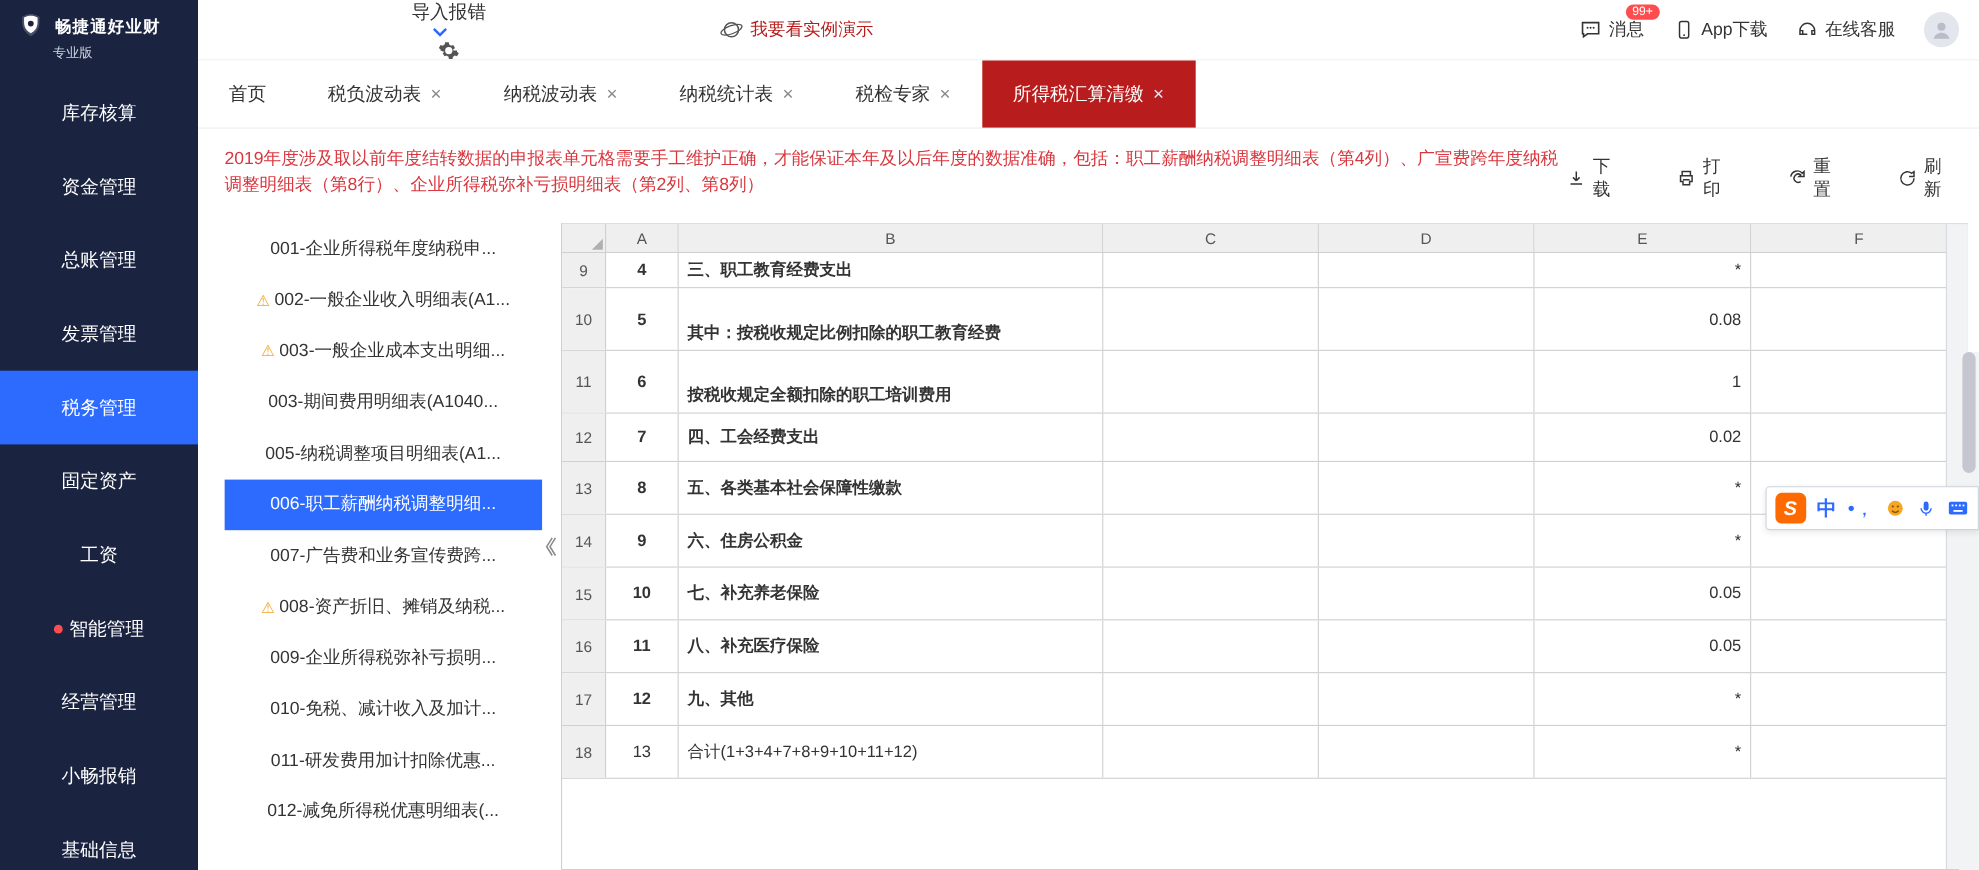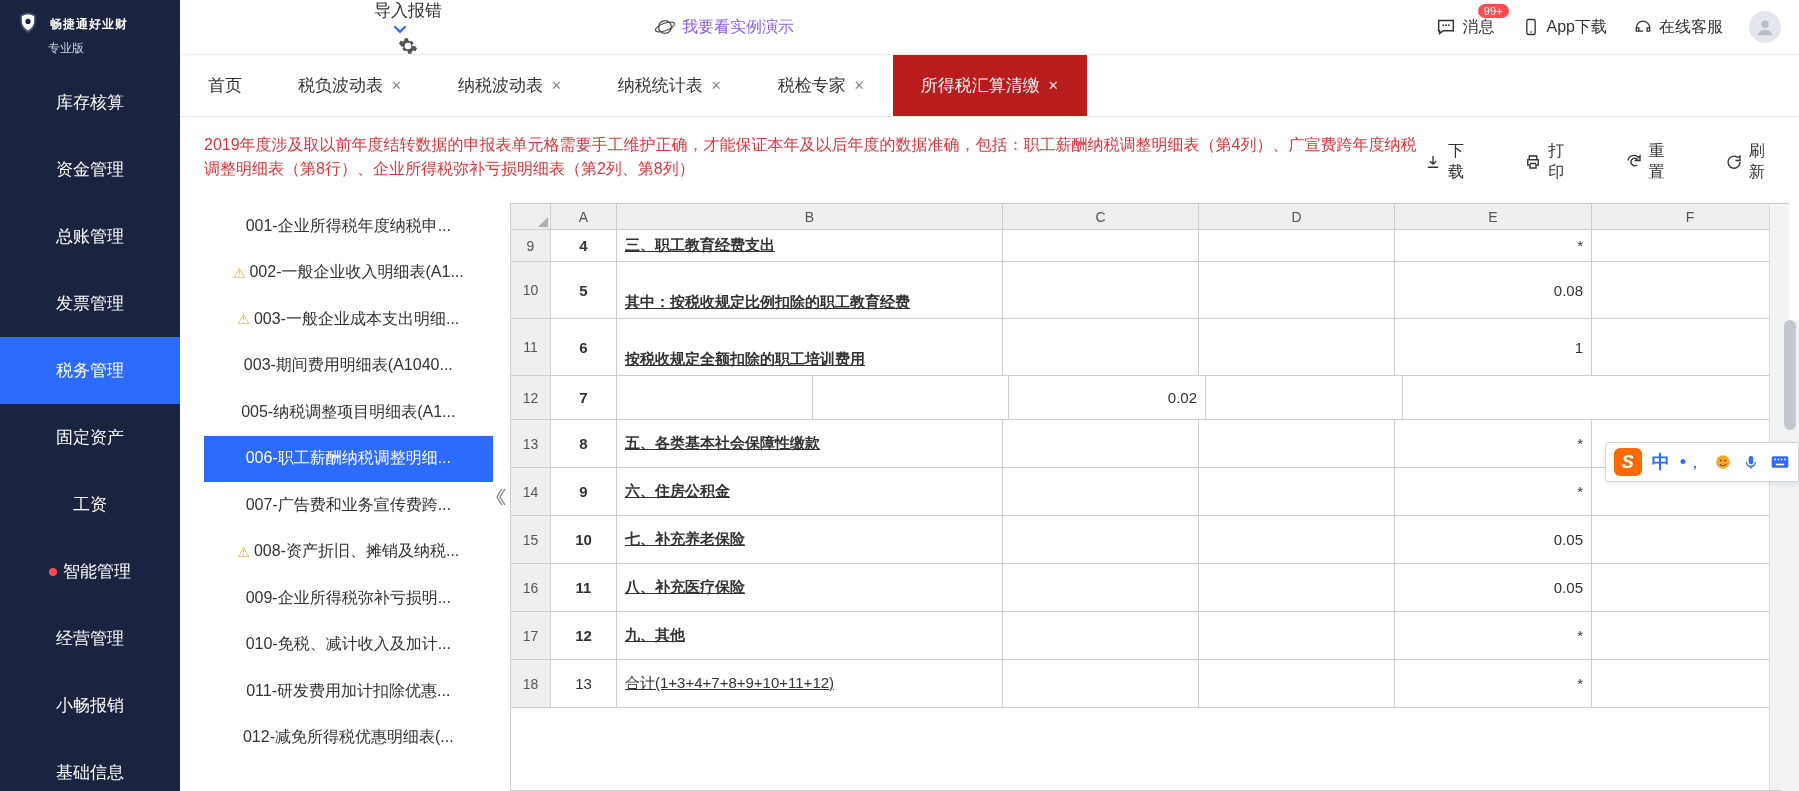--- a/index.html
+++ b/index.html
@@ -1,32 +1,32 @@
 <!DOCTYPE html>
 <html><head>
 <meta charset="utf-8">
 <style>
   * { margin:0; padding:0; box-sizing:border-box; font-family:"Microsoft YaHei","PingFang SC",sans-serif; }
   body { width:1799px; height:791px; overflow:hidden; background:#fff; color:#333; font-size:14px; }
 
   .sidebar { position:absolute; left:0; top:0; width:180px; height:791px; background:#1a2340; color:#fff; }
   .logo-block { display:flex; align-items:center; gap:8px; padding:10px 14px 4px; }
   .logo-icon { width:28px; height:28px; }
-  .logo-text { font-size:12px; font-weight:bold; letter-spacing:1px; }
+  .logo-text { font-size:15px; font-weight:bold; letter-spacing:1px; }
   .edition { font-size:12px; padding:0 14px 12px 48px; color:#cfd3e0; margin-top:-2px;}
   .nav-item { height:67px; display:flex; align-items:center; justify-content:center; font-size:17px; cursor:pointer; }
   .nav-item.active { background:#2d6bff;text-align:right; }
   .smart-dot { width:8px; height:8px; border-radius:50%; background:#ff4d4f; margin-right:6px; display:inline-block;}
 
   .topbar { position:absolute; left:180px; top:0; right:0; height:55px; background:#fff; border-bottom:1px solid #eee; display:flex; align-items:center; padding:0 18px; }
   .search-box { display:flex; align-items:center; width:420px; padding:8px 12px; font-size:17px; color:#333;flex-direction:column; }
   .search-box .txt { flex:1; }
   .chev { color:#2d6bff; font-size:14px; margin-right:16px; }
   .gear { color:#555; font-size:18px; }
-  .demo-link { display:flex; align-items:center; gap:6px; margin-left:36px; color:#8b5cf6; font-size:16px; }
+  .demo-link { display:flex; align-items:center; gap:6px; margin-left:36px; color:#b91c1c; font-size:16px; }
   .top-right { margin-left:auto; display:flex; align-items:center; gap:26px; font-size:16px; color:#333;}
   .tr-item { display:flex; align-items:center; gap:6px; cursor:pointer; position:relative;}
   .badge { position:absolute; top:-12px; right:-14px; background:#ff4d4f; color:#fff; font-size:11px; border-radius:9px; padding:1px 6px;}
   .avatar { width:32px; height:32px; border-radius:50%; background:#e3e6ec; display:flex; align-items:center; justify-content:center; }
 
   .tabsbar { position:absolute; left:180px; top:55px; right:0; height:62px; background:#fff; border-bottom:1px solid #e6e8ef; display:flex; align-items:stretch;}
   .tab { padding:0 28px; display:flex; align-items:center; gap:8px; font-size:17px; color:#333; cursor:pointer;}
   .tab.active { background:#b91c1c; color:#fff; }
   .tab .x { color:#888; font-size:13px;}
   .tab.active .x { color:#e0e9ff; }
@@ -46,21 +46,21 @@
 
   .grid-wrap { flex:1; position:relative; border:1px solid #cfcfcf; border-right:none; margin-left:2px;}
   .grid-header { height:26px; display:flex; border-bottom:1px solid #cfcfcf; background:#efefef;}
   .gh-corner { width:40px; border-right:1px solid #cfcfcf; position:relative; background:#efefef;}
   .gh-corner::after{content:""; position:absolute; right:2px; bottom:2px; width:0;height:0;border-left:10px solid transparent;border-bottom:10px solid #b0b0b0;}
   .gh-col { border-right:1px solid #cfcfcf; display:flex; align-items:center; justify-content:center; color:#555; font-size:14px; background:#efefef;}
   .col-A{width:66px;} .col-B{width:386px;} .col-C,.col-D{width:196px;} .col-E,.col-F{width:197px;}
   .grid-body .row{ display:flex; border-bottom:1px solid #cfcfcf; }
   .rh{ width:40px; border-right:1px solid #cfcfcf; background:#efefef; display:flex; align-items:center; justify-content:center; color:#555; font-size:14px;}
   .cell{ border-right:1px solid #cfcfcf; display:flex; align-items:center; padding:0 8px; font-size:15px;}
-  .cA{width:66px; justify-content:center;} .cB{width:386px;text-decoration:underline;} .cC,.cD{width:196px;} .cE,.cF{width:197px; justify-content:flex-end;}
+  .cA{width:66px; justify-content:center;} .cB{width:386px;} .cC,.cD{width:196px;} .cE,.cF{width:197px; justify-content:flex-end;}
   .bold{font-weight:bold;}
   .row.h-32{height:32px;} .row.h-48{height:48px;} .row.h-57{height:57px;} .row.h-44{height:44px;}
   .scroll-stub{ position:absolute; top:0; right:0; width:20px; bottom:0; background:#f2f3f5; border-left:1px solid #d9dadd;}
   .outer-scroll{ position:absolute; top:203px; right:0; width:18px; bottom:0; background:#f2f3f5;}
   .outer-scroll .thumb{position:absolute; left:3px; right:3px; top:0; height:110px; background:#c4c7cf; border-radius:6px;}
 
   .ime-bar{position:absolute; right:0; top:442px; height:40px; display:flex; align-items:center; background:#fff; border:1px solid #d0d4dd; border-radius:4px 0 0 4px; padding:0 8px; gap:10px; box-shadow:0 2px 6px rgba(0,0,0,.08);}
   .ime-S{width:28px;height:28px;background:#ff6a00;border-radius:6px;color:#fff;display:flex;align-items:center;justify-content:center;font-weight:bold;font-style:italic;font-size:18px;}
   .ime-ic{color:#2d6bff;font-size:18px;}
   .ime-ic.orange{color:#f5a623;}
@@ -327,20 +327,21 @@
             <div class="cell cA bold">6</div>
             <div class="cell cB bold" style="align-items: flex-end; padding-bottom: 6px;">按税收规定全额扣除的职工培训费用</div>
             <div class="cell cC"></div>
             <div class="cell cD"></div>
             <div class="cell cE">1</div>
             <div class="cell cF"></div>
           </div>
           <div class="row h-44">
             <div class="rh">12</div>
             <div class="cell cA bold">7</div>
+            <div class="cell cB bold">四、工会经费支出</div>
             <div class="cell cC"></div>
             <div class="cell cD"></div>
             <div class="cell cE">0.02</div>
             <div class="cell cF"></div>
           </div>
           <div class="row h-48">
             <div class="rh">13</div>
             <div class="cell cA bold">8</div>
             <div class="cell cB bold">五、各类基本社会保障性缴款</div>
             <div class="cell cC"></div>

